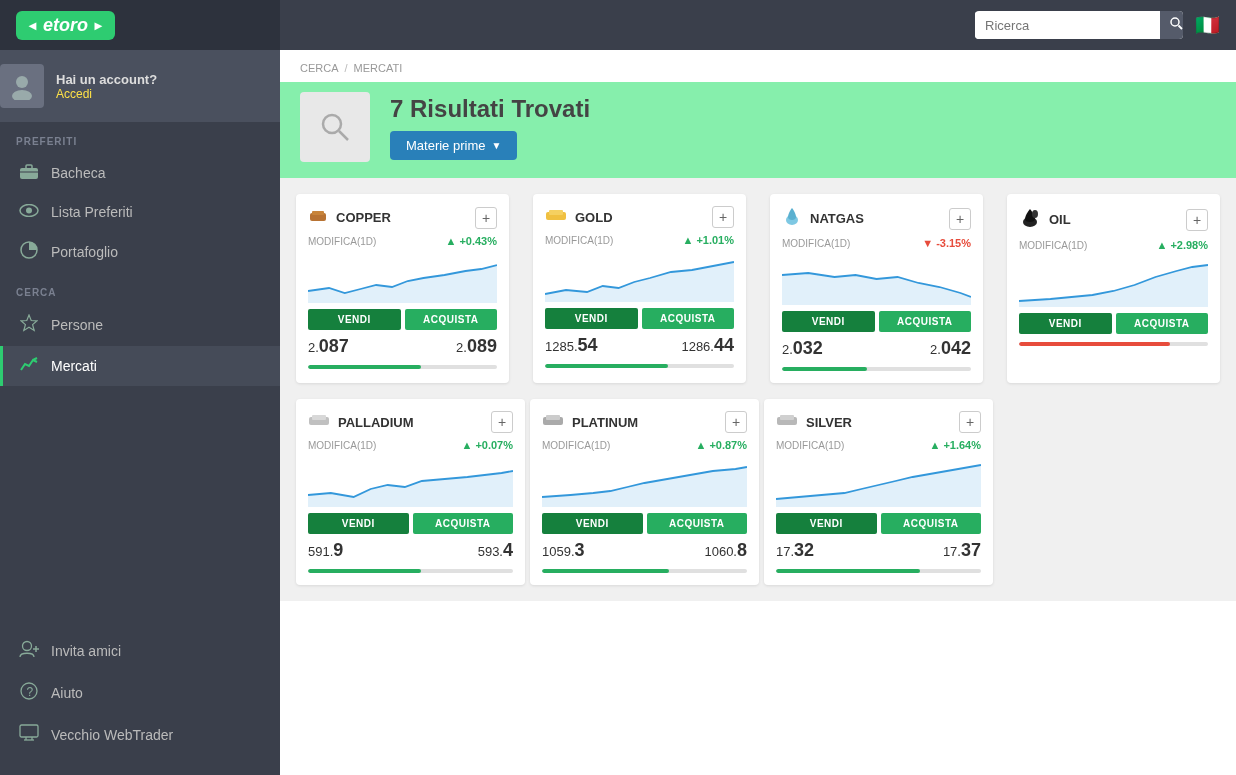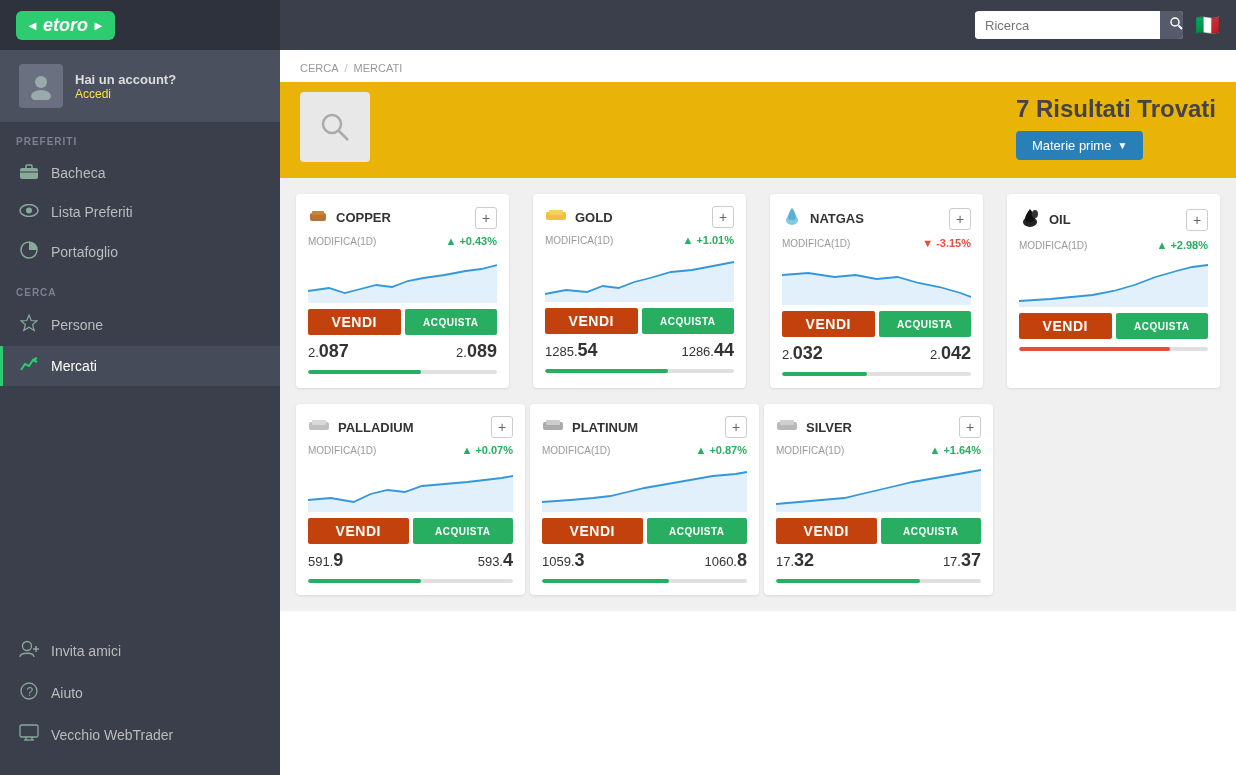--- a/index.html
+++ b/index.html
@@ -34,21 +34,21 @@
       color: white;
       font-weight: bold;
       font-size: 18px;
       display: flex;
       align-items: center;
       gap: 4px;
     }
 
     #user-section {
       background: #4a505e;
-      padding: 14px 19px;
+      padding: 14px 0;
       display: flex;
       align-items: center;
       gap: 12px;
     }
     .avatar {
       width: 44px; height: 44px;
       background: #6a7080;
       border-radius: 4px;
       display: flex; align-items: center; justify-content: center;
       color: #9aa;
@@ -141,25 +141,24 @@
       background: white;
       display: flex;
       align-items: center;
       gap: 6px;
     }
     .breadcrumb-sep { color: #bbb; }
 
     
     #results-header {
       padding: 10px 20px 16px;
-      background: #eab308;
+      background: #86efac;
       display: flex;
       align-items: center;
       gap: 20px;
-      justify-content: space-between;
     }
     .search-icon-box {
       width: 70px; height: 70px;
       background: #e8e8e8;
       border-radius: 4px;
       display: flex; align-items: center; justify-content: center;
       color: #aaa;
       font-size: 28px;
     }
     .results-info h2 {
@@ -245,25 +244,25 @@
       width: 100%;
     }
 
     
     .card-btns {
       display: flex;
       gap: 4px;
     }
     .btn-sell {
       flex: 1;
-      background: #c2410c;
+      background: #15803d;
       color: white;
       border: none;
       padding: 5px 4px;
-      font-size: 14px;
+      font-size: 10px;
       font-weight: bold;
       letter-spacing: 0.5px;
       cursor: pointer;
       border-radius: 2px;
     }
     .btn-buy {
       flex: 1;
       background: #27ae60;
       color: white;
       border: none;

